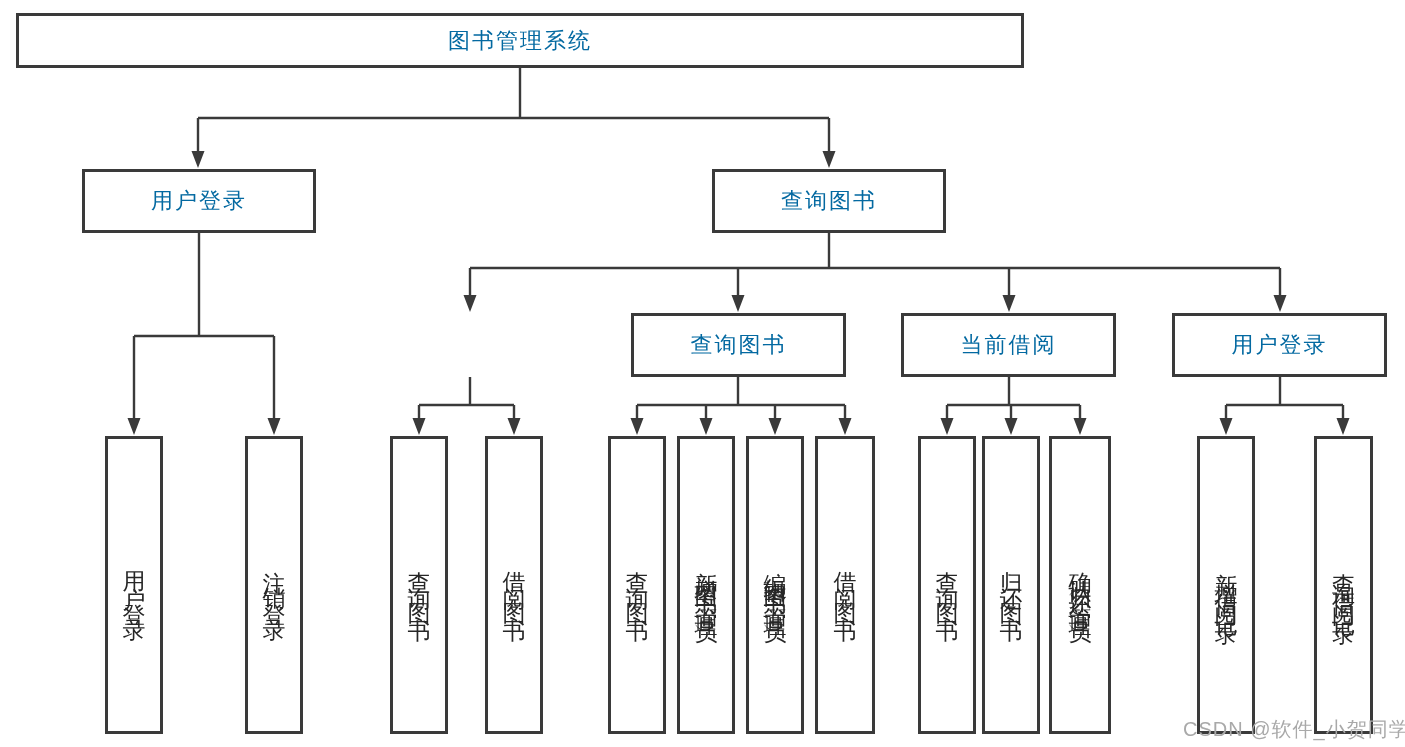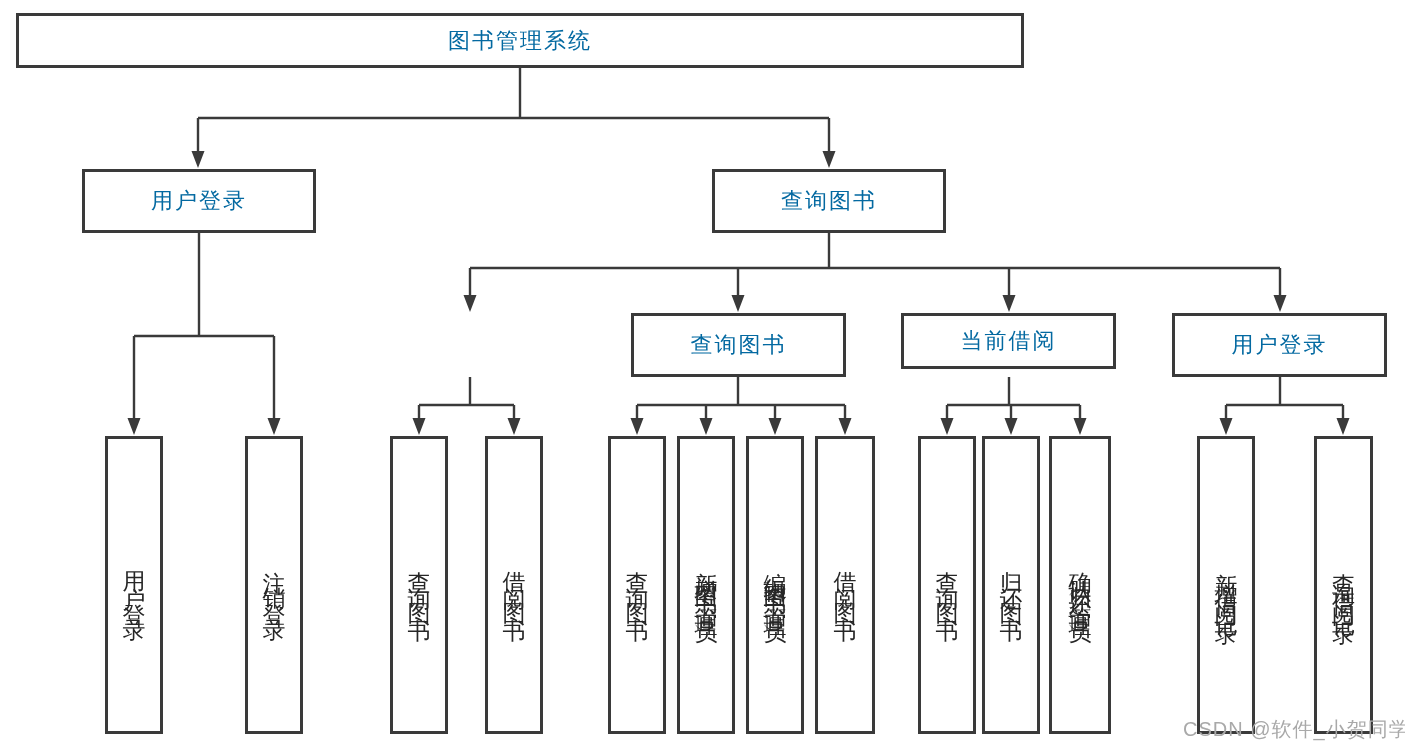--- a/index.html
+++ b/index.html
@@ -78,21 +78,21 @@
   <div class="box" style="left:82px;top:169px;width:234px;height:64px">
     <span class="h-label">用户登录</span>
   </div>
   <div class="box" style="left:712px;top:169px;width:234px;height:64px">
     <span class="h-label">查询图书</span>
   </div>
 
   <div class="box" style="left:631px;top:313px;width:215px;height:64px">
     <span class="h-label">查询图书</span>
   </div>
-  <div class="box" style="left:901px;top:313px;width:215px;height:56px">
+  <div class="box" style="left:901px;top:313px;width:215px;height:64px">
     <span class="h-label">当前借阅</span>
   </div>
   <div class="box" style="left:1172px;top:313px;width:215px;height:64px">
     <span class="h-label">用户登录</span>
   </div>
 
   <div class="box" style="left:105px;top:436px;width:58px;height:298px">
     <span class="v-label ls4">用户登录</span>
   </div>
   <div class="box" style="left:245px;top:436px;width:58px;height:298px">

